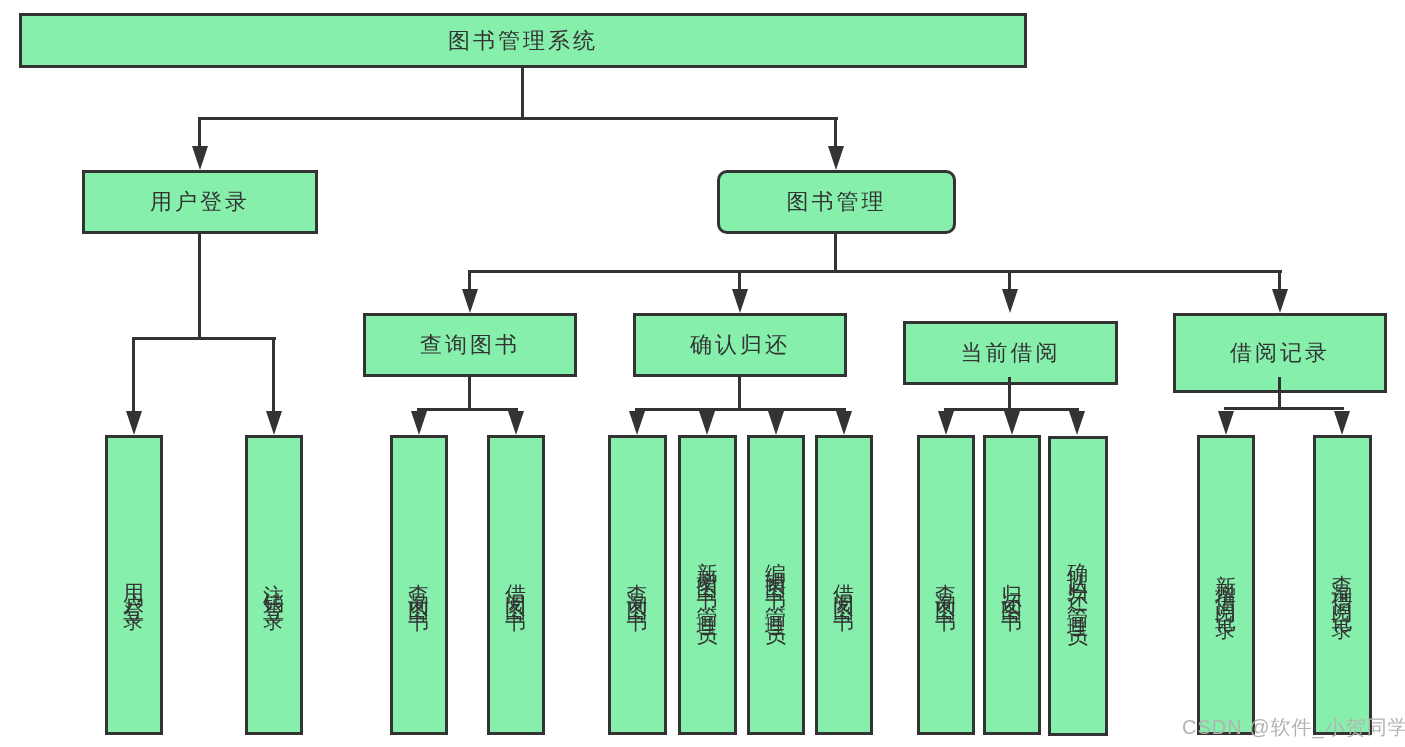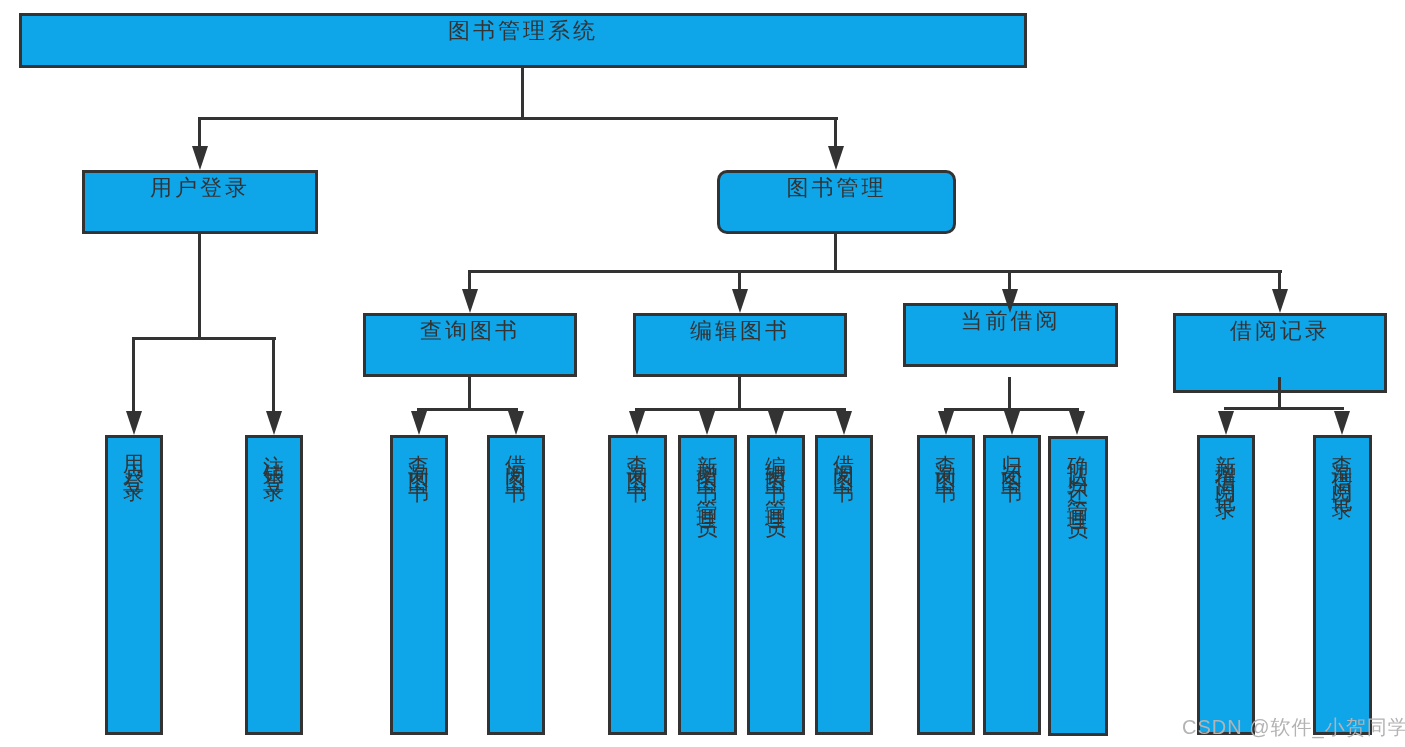--- a/index.html
+++ b/index.html
@@ -3,22 +3,22 @@
 <meta charset="utf-8">
 <style>
   :root{ --line:#333333; --text:#333333; }
   *{ box-sizing:border-box; }
   html,body{ margin:0; padding:0; background:#ffffff; }
   .canvas{
     position:relative; width:1405px; height:747px; background:#ffffff;
     font-family:"Liberation Sans", sans-serif; overflow:hidden;
   }
   .node{
-    position:absolute; border:3px solid var(--line); background:#0ea5e9;
-    display:flex; justify-content:center;
+    position:absolute; border:3px solid var(--line); background:#86efac;
+    display:flex; align-items:center; justify-content:center;
   }
   .node .label{
     font-size:22px; letter-spacing:3px; color:var(--text); white-space:nowrap;
   }
   .leaf .label{
     writing-mode:vertical-rl; text-orientation:mixed;
     font-size:21px; letter-spacing:9px; line-height:1; white-space:normal;
   }
   .vline,.hline{ position:absolute; background:var(--line); }
   .arrow{
@@ -44,23 +44,23 @@
     <span class="label">用户登录</span>
   </div>
   <div class="node" style="left:717px; top:170px; width:239px; height:64px;border-radius:10px;">
     <span class="label">图书管理</span>
   </div>
 
   <div class="node" style="left:363px; top:313px; width:214px; height:64px;">
     <span class="label">查询图书</span>
   </div>
   <div class="node" style="left:633px; top:313px; width:214px; height:64px;">
-    <span class="label">编辑图书</span>
+    <span class="label">确认归还</span>
   </div>
-  <div class="node" style="left:903px; top:303px; width:215px; height:64px;">
+  <div class="node" style="left:903px; top:321px; width:215px; height:64px;">
     <span class="label">当前借阅</span>
   </div>
   <div class="node" style="left:1173px; top:313px; width:214px; height:80px;">
     <span class="label">借阅记录</span>
   </div>
 
   <div class="node leaf" style="left:105px; top:435px; width:58px; height:300px;">
     <span class="label">用户登录</span>
   </div>
   <div class="node leaf" style="left:245px; top:435px; width:58px; height:300px;">

